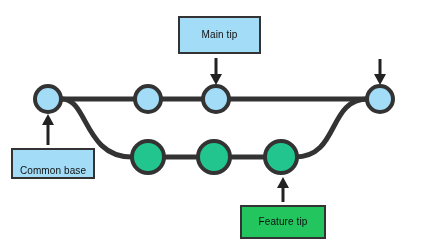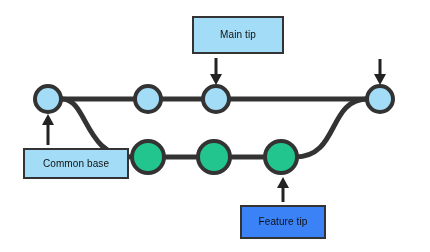--- a/index.html
+++ b/index.html
@@ -35,24 +35,24 @@
     justify-content: center;
     text-align: center;
     color: #111111;
     font-family: "Liberation Sans", sans-serif;
     font-size: 10px;
     line-height: 12px;
     letter-spacing: 0.1px;
     white-space: pre-line;
   }
   .label-box.blue { background: #A2DCF6; }
-  .label-box.green { background: #3b82f6; }
+  .label-box.green { background: #22c55e; }
 
-  #box-common-base { left: 23px;   top: 148px; width: 106px; height: 31px; }
-  #box-main-tip    { left: 192px; top: 16px;  width: 92px; height: 38px; text-align: right; }
+  #box-common-base { left: 11px;   top: 148px; width: 84px; height: 31px; align-items: flex-end; }
+  #box-main-tip    { left: 178px; top: 16px;  width: 83px; height: 38px; text-align: right; }
   #box-new-merge   { left: 337px; top: 13px;  width: 86px; height: 42px; }
   #box-feature-tip { left: 240px; top: 205px; width: 86px; height: 34px; }
 </style>
 </head>
 <body>
 
 <div id="diagram-root">
 
   <svg id="diagram-svg" viewBox="0 0 430 252">
 

